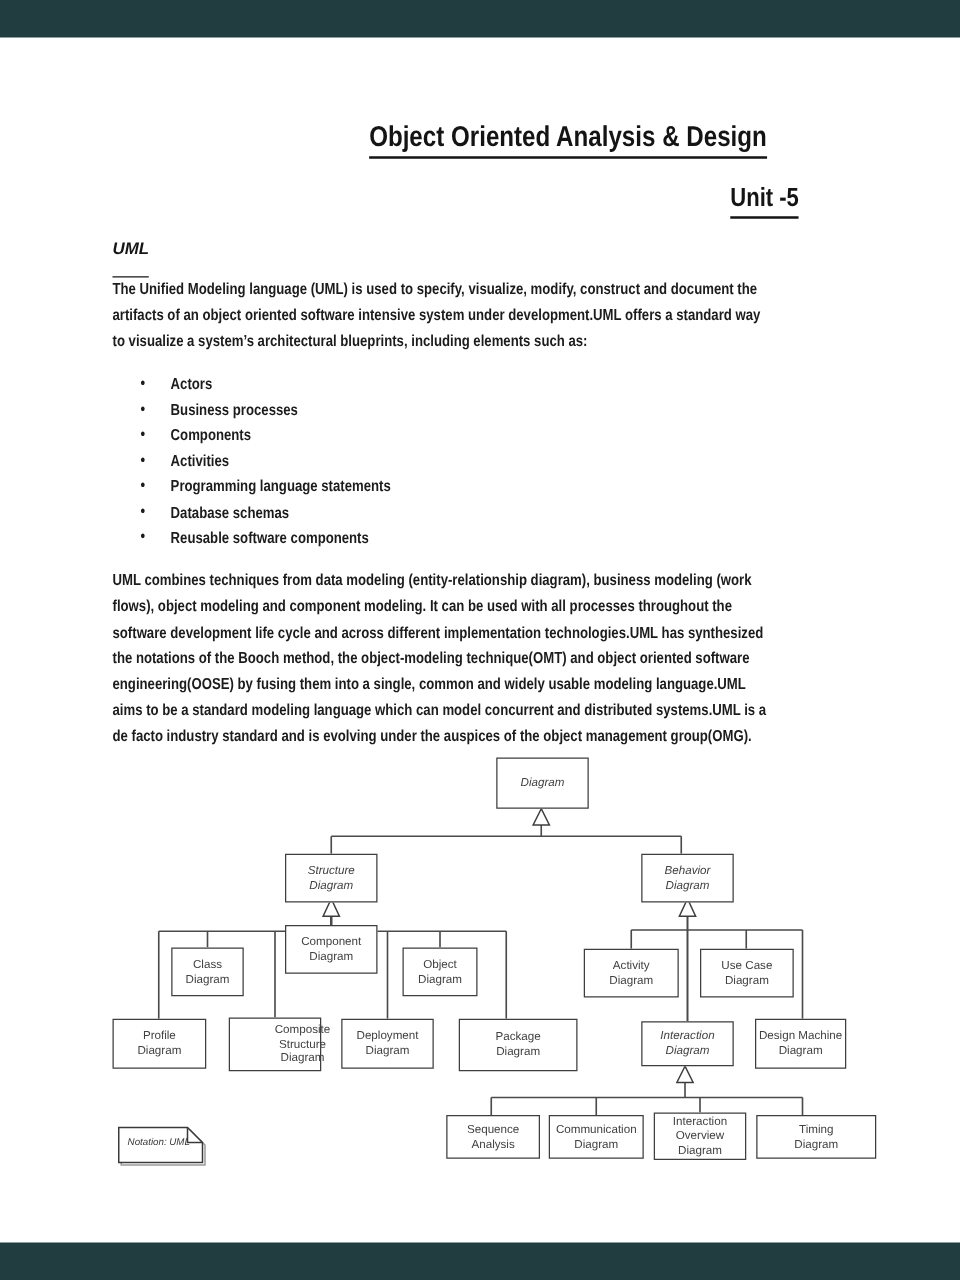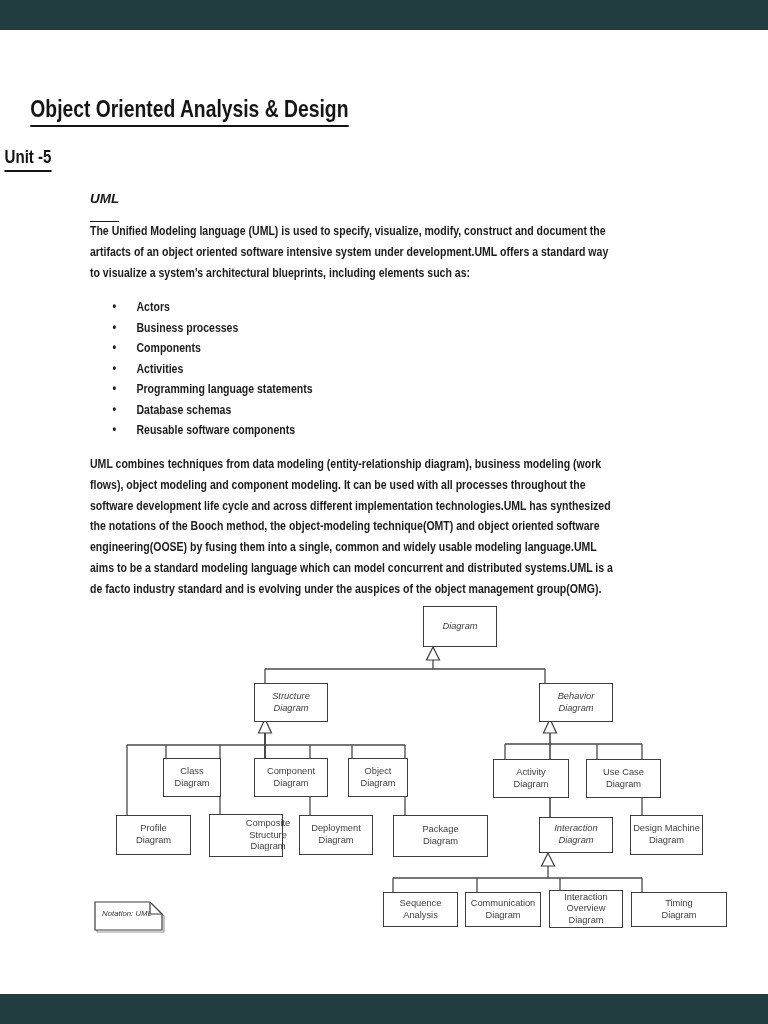--- a/index.html
+++ b/index.html
@@ -1,54 +1,54 @@
 <!DOCTYPE html>
 <html><head>
 <meta charset="utf-8">
 <style>
   html,body{margin:0;padding:0;background:#fff;}
   body{width:768px;height:1024px;position:relative;overflow:hidden;
        font-family:"Liberation Sans",sans-serif;}
   .letterbox{position:absolute;left:0;width:768px;height:30px;}
   .letterbox.top{top:0;}
   .letterbox.bottom{top:994px;}
-  .center-line{position:absolute;left:0;width:644px;text-align:left;}
+  .center-line{position:absolute;left:0;width:644px;text-align:right;}
   .title-span{display:inline-block;font-weight:bold;color:#141414;
       border-bottom:2.5px solid #141414;padding-bottom:2px;
       transform:scaleX(0.84);transform-origin:50% 0;white-space:nowrap;}
   .heading{position:absolute;left:90px;font-weight:bold;font-style:italic;
       color:#161616;border-bottom:1.6px solid #161616;padding-bottom:15px;}
   .para{position:absolute;left:90px;color:#1c1c1c;font-weight:bold;
       font-size:12.7px;line-height:20.8px;white-space:nowrap;
       transform:scaleX(0.83);transform-origin:0 0;}
   .bullets{position:absolute;left:90px;color:#1c1c1c;font-weight:bold;
       font-size:12.7px;line-height:20.5px;white-space:nowrap;
       transform:scaleX(0.83);transform-origin:0 0;}
   .bullet-row{position:relative;padding-left:56px;}
   .bullet-dot{position:absolute;left:27px;top:-1px;}
   .box{position:absolute;border:1px solid #3e3e3e;background:#fff;
       display:flex;align-items:center;justify-content:center;
       text-align:center;font-size:9.3px;line-height:1.25;color:#414141;
-      white-space:pre-line;box-sizing:border-box;margin-left:26px;}
+      white-space:pre-line;box-sizing:border-box;}
   .it{font-style:italic;}
   svg.connectors{position:absolute;left:0;top:0;}
   .note-label{position:absolute;left:96px;top:909px;width:62px;
       text-align:center;font-size:7.8px;font-style:italic;color:#3a3a3a;
       white-space:nowrap;}
 </style>
 </head>
 <body>
 
 <div class="letterbox top" style="background:#223d40"></div>
 <div class="letterbox bottom" style="background:#223d40"></div>
 
 <div class="center-line" style="top:96px;font-size:23px;">
   <span class="title-span">Object Oriented Analysis &amp; Design</span>
 </div>
-<div class="center-line" style="top:147px;font-size:18px;">
+<div class="center-line" style="top:147px;font-size:21px;">
   <span class="title-span">Unit -5</span>
 </div>
 
 <div class="heading" style="top:191px;font-size:13.5px;">UML</div>
 
 <div class="para" style="top:221px;">
   <div>The Unified Modeling language (UML) is used to specify, visualize, modify, construct and document the</div>
   <div>artifacts of an object oriented software intensive system under development.UML offers a standard way</div>
   <div>to visualize a system’s architectural blueprints, including elements such as:</div>
 </div>
@@ -99,21 +99,21 @@
 </svg>
 
 <div class="box it" style="left:397px;top:606px;width:74px;height:41px;">Diagram</div>
 <div class="box it" style="left:228px;top:683px;width:74px;height:39px;">Structure
 Diagram</div>
 <div class="box it" style="left:513px;top:683px;width:74px;height:39px;">Behavior
 Diagram</div>
 
 <div class="box" style="left:137px;top:758px;width:58px;height:39px;">Class
 Diagram</div>
-<div class="box" style="left:228px;top:758px;width:74px;height:39px;">Component
+<div class="box" style="left:228px;top:740px;width:74px;height:39px;">Component
 Diagram</div>
 <div class="box" style="left:322px;top:758px;width:60px;height:39px;">Object
 Diagram</div>
 
 <div class="box" style="left:90px;top:815px;width:75px;height:40px;">Profile
 Diagram</div>
 <div class="box" style="left:183px;top:814px;width:74px;height:43px;padding-left:44px;">Composite
 Structure
 Diagram</div>
 <div class="box" style="left:273px;top:815px;width:74px;height:40px;">Deployment

